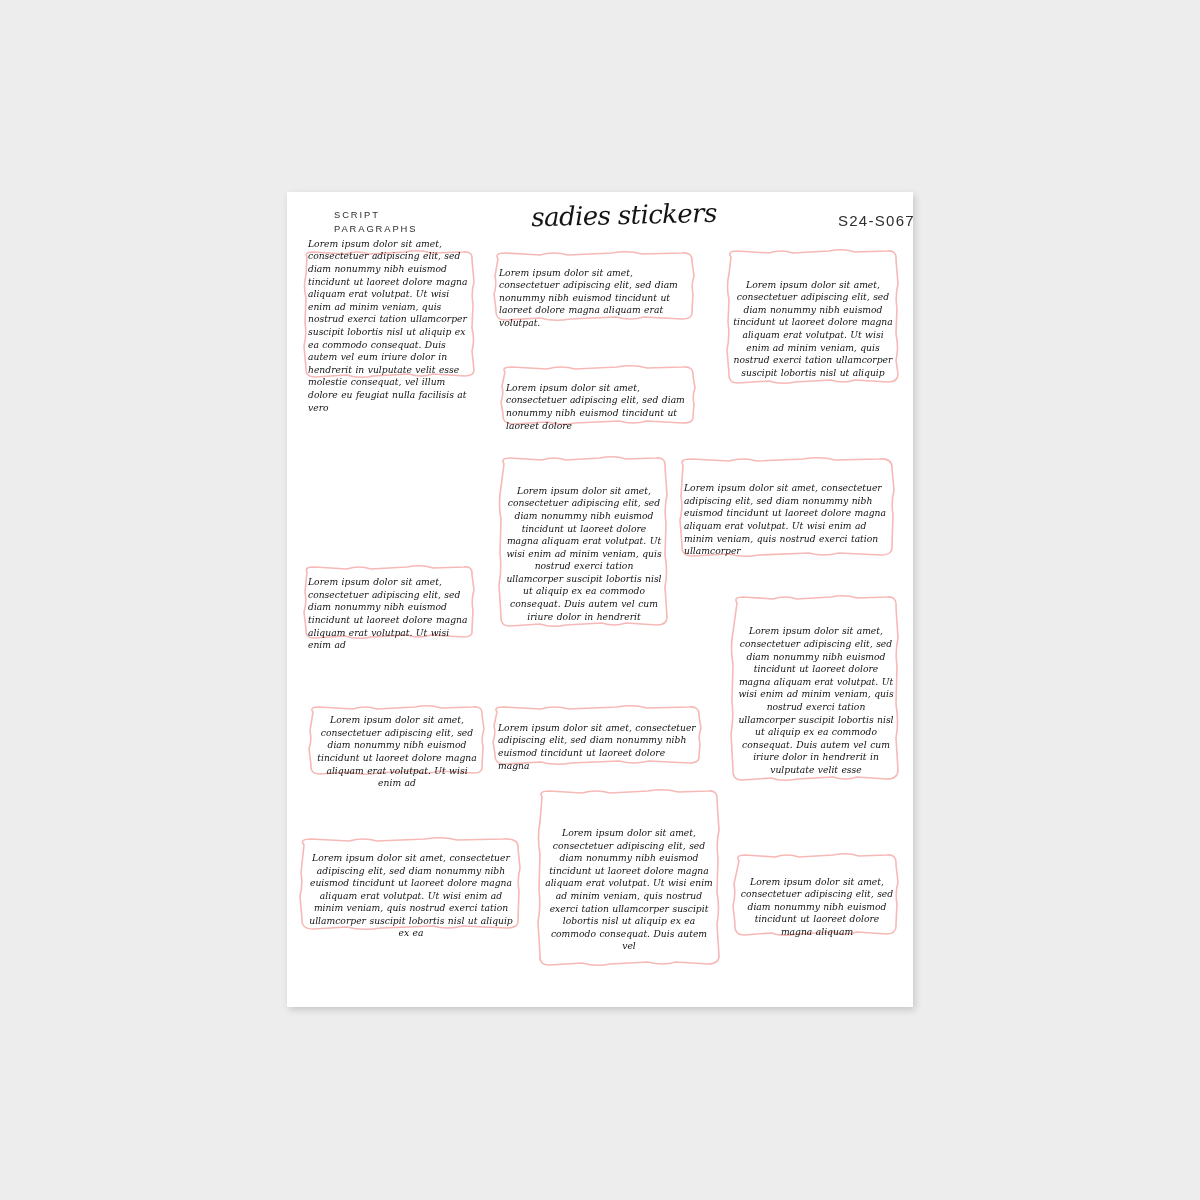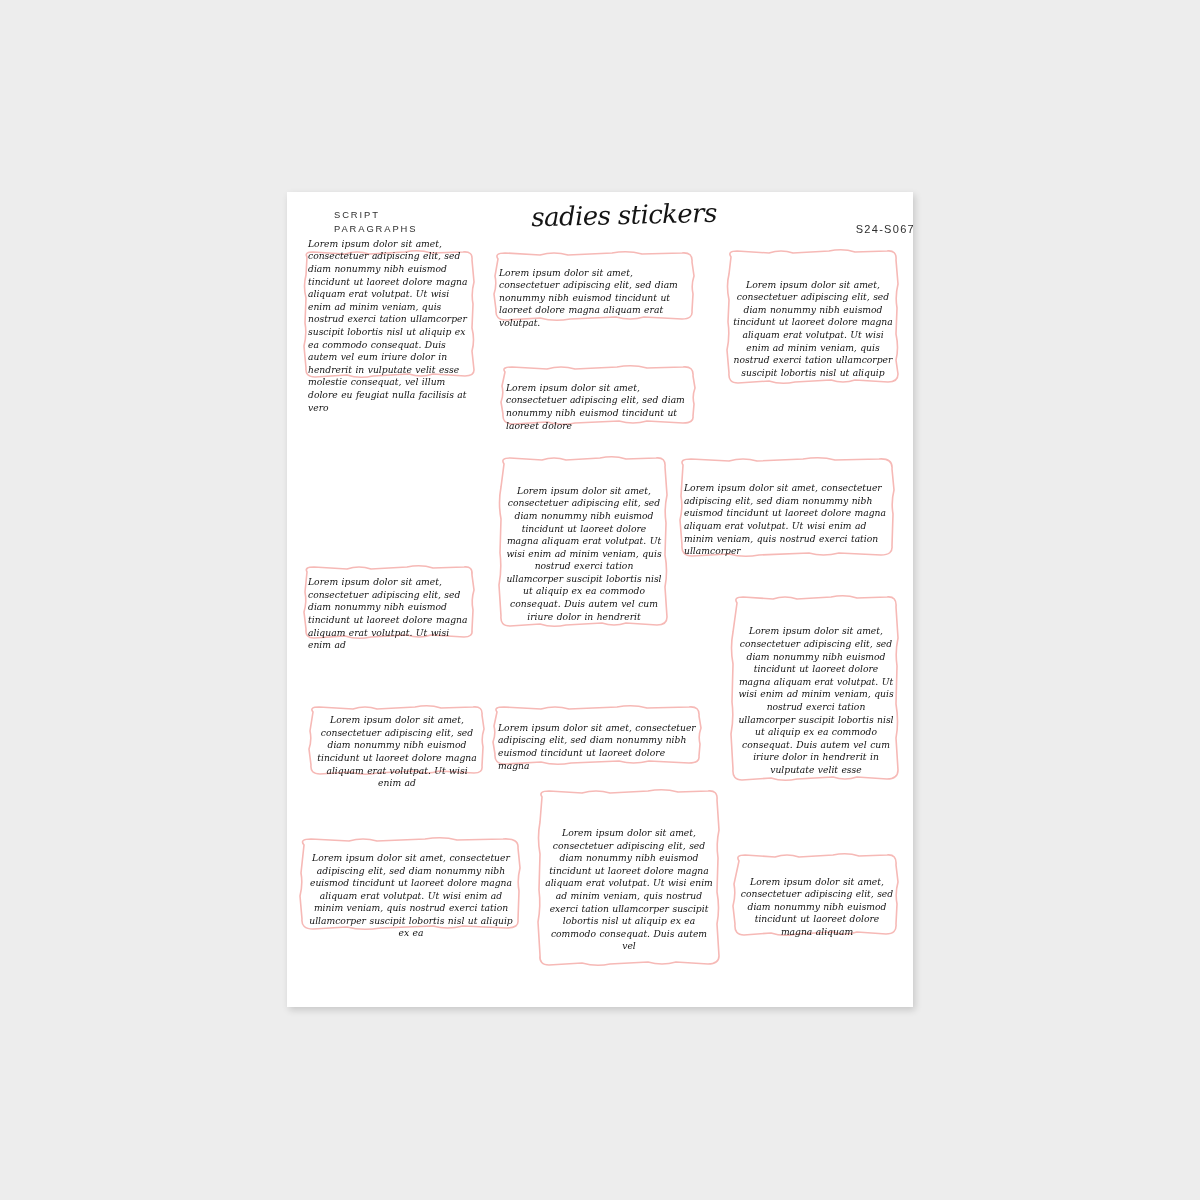--- a/index.html
+++ b/index.html
@@ -62,22 +62,22 @@
     font-family: "DejaVu Serif", serif;
     font-style: italic;
     font-size: 26px;
     letter-spacing: -0.6px;
     color: #141414;
     transform: rotate(-1.4deg);
   }
   .hdr-sku {
     position: absolute;
     right: 22px;
-    top: 31px;
-    font-size: 11px;
+    top: 20px;
+    font-size: 15px;
     letter-spacing: 1.3px;
     color: #2e2e2e;
   }
 
   
   .sticker {
     position: absolute;
     box-sizing: border-box;
   }
   .sticker .cut {

